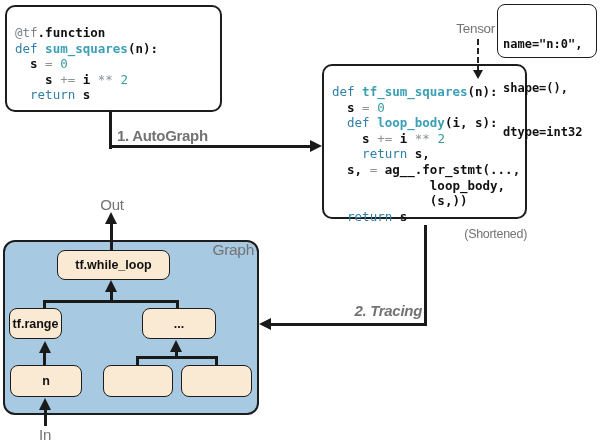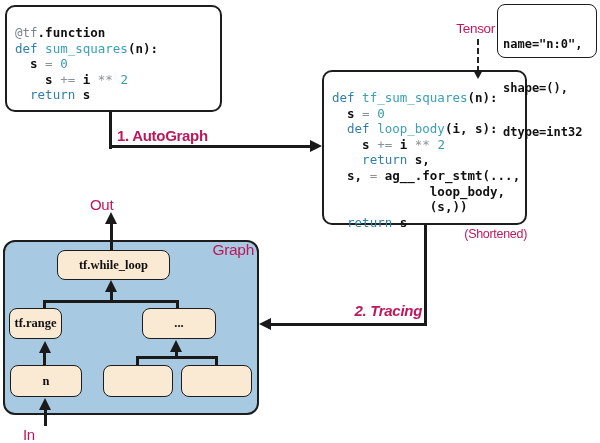--- a/index.html
+++ b/index.html
@@ -5,46 +5,46 @@
   html,body{margin:0;padding:0;background:#fff;}
   .canvas{position:relative;width:600px;height:443px;background:#fff;overflow:hidden;
           font-family:"Liberation Sans",sans-serif;color:#111;}
   
   .code-box{position:absolute;background:#fff;border:2px solid #1d1d1d;border-radius:10px;
             font-family:"DejaVu Sans Mono",monospace;font-size:12.5px;line-height:15.6px;
             padding:18px 0 0 8px;box-sizing:border-box;}
   .code-box .cl{white-space:pre;}
   .tok-plain{color:var(--code-text);font-weight:bold;}
   .tok-kw{color:var(--keyword);}
-  .tok-fn{color:var(--function-name);font-weight:normal;}
+  .tok-fn{color:var(--function-name);font-weight:bold;}
   .tok-num{color:var(--number);}
   .tok-op{color:var(--operator);}
   .tok-dim{color:var(--decorator);}
   
   .tensor-box{position:absolute;background:#fff;border:1.5px solid #1d1d1d;border-radius:8px;
               font-family:"DejaVu Sans Mono",monospace;font-size:12px;line-height:14.6px;
               font-weight:600;color:#111;padding:3px 5px;box-sizing:border-box;white-space:pre;}
   
   .graph-box{position:absolute;background:var(--graph-bg);border:2px solid #1d1d1d;border-radius:12px;box-sizing:border-box;}
   .node{position:absolute;background:var(--node-bg);border:1.5px solid #1d1d1d;border-radius:8px;
         display:flex;align-items:center;justify-content:center;box-sizing:border-box;
-        font-family:Liberation Serif, serif;font-weight:bold;font-size:12.5px;color:#111;}
+        font-family:Liberation Sans, sans-serif;font-weight:bold;font-size:12.5px;color:#111;}
   
   .hline,.vline{position:absolute;background:var(--line);}
   .tri{position:absolute;width:0;height:0;}
   .tri.up{border-left:6px solid transparent;border-right:6px solid transparent;border-bottom:12px solid var(--line);}
   .tri.right{border-top:6.5px solid transparent;border-bottom:6.5px solid transparent;border-left:12px solid var(--line);}
   .tri.left{border-top:6.5px solid transparent;border-bottom:6.5px solid transparent;border-right:12px solid var(--line);}
   .tri.down-sm{border-left:5px solid transparent;border-right:5px solid transparent;border-top:9px solid var(--line);}
   .dash-v{position:absolute;border-left:2px dashed #222;}
   
-  .lbl{position:absolute;font-size:15px;letter-spacing:-0.3px;color:#be185d;white-space:nowrap;}
+  .lbl{position:absolute;font-size:15px;letter-spacing:-0.3px;color:#737373;white-space:nowrap;}
   .lbl.bold{font-weight:bold;text-align:right;}
   .lbl.right{text-align:right;}
-  .lbl.center{}
+  .lbl.center{text-align:center;}
 </style>
 </head>
 <body>
 
 <div class="canvas">
 
   <div class="graph-box" style="left:3px;top:240px;width:256px;height:175px;"></div>
   <div class="lbl right" style="left:154px;top:241px;width:100px;font-size:15.5px;">Graph</div>
 
   <div class="vline" style="left:110px;top:224px;width:3px;height:27px;"></div>
@@ -91,21 +91,21 @@
       <div class="cl"><span class="tok-plain">  s </span><span class="tok-op">=</span><span class="tok-plain"> </span><span class="tok-num">0</span></div>
       <div class="cl"><span class="tok-plain">    s </span><span class="tok-op">+=</span><span class="tok-plain"> i </span><span class="tok-op">**</span><span class="tok-plain"> </span><span class="tok-num">2</span></div>
       <div class="cl"><span class="tok-kw">  return </span><span class="tok-plain">s</span></div>
     </div>
 
   <div class="vline" style="left:109px;top:110px;width:3px;height:39px;"></div>
   <div class="hline" style="left:109px;top:145px;width:203px;height:3px;"></div>
   <div class="tri right" style="left:310px;top:140px;"></div>
   <div class="lbl bold" style="left:117px;top:127px;">1. AutoGraph</div>
 
-  <div class="code-box" style="left:322px;top:70px;width:205px;height:155px;">
+  <div class="code-box" style="left:322px;top:64px;width:205px;height:155px;">
       <div class="cl"><span class="tok-kw">def </span><span class="tok-fn">tf_sum_squares</span><span class="tok-plain">(n):</span></div>
       <div class="cl"><span class="tok-plain">  s </span><span class="tok-op">=</span><span class="tok-plain"> </span><span class="tok-num">0</span></div>
       <div class="cl"><span class="tok-kw">  def </span><span class="tok-fn">loop_body</span><span class="tok-plain">(i, s):</span></div>
       <div class="cl"><span class="tok-plain">    s </span><span class="tok-op">+=</span><span class="tok-plain"> i </span><span class="tok-op">**</span><span class="tok-plain"> </span><span class="tok-num">2</span></div>
       <div class="cl"><span class="tok-kw">    return </span><span class="tok-plain">s,</span></div>
       <div class="cl"><span class="tok-plain">  s, </span><span class="tok-op">=</span><span class="tok-plain"> ag__.for_stmt(...,</span></div>
       <div class="cl"><span class="tok-plain">             loop_body,</span></div>
       <div class="cl"><span class="tok-plain">             (s,))</span></div>
       <div class="cl"><span class="tok-kw">  return </span><span class="tok-plain">s</span></div>
     </div>

